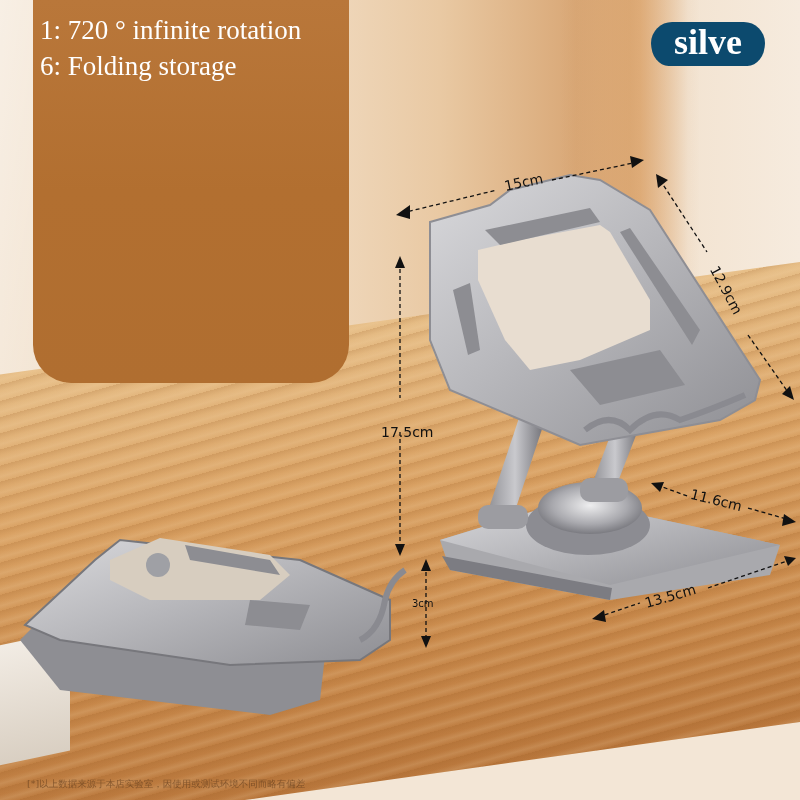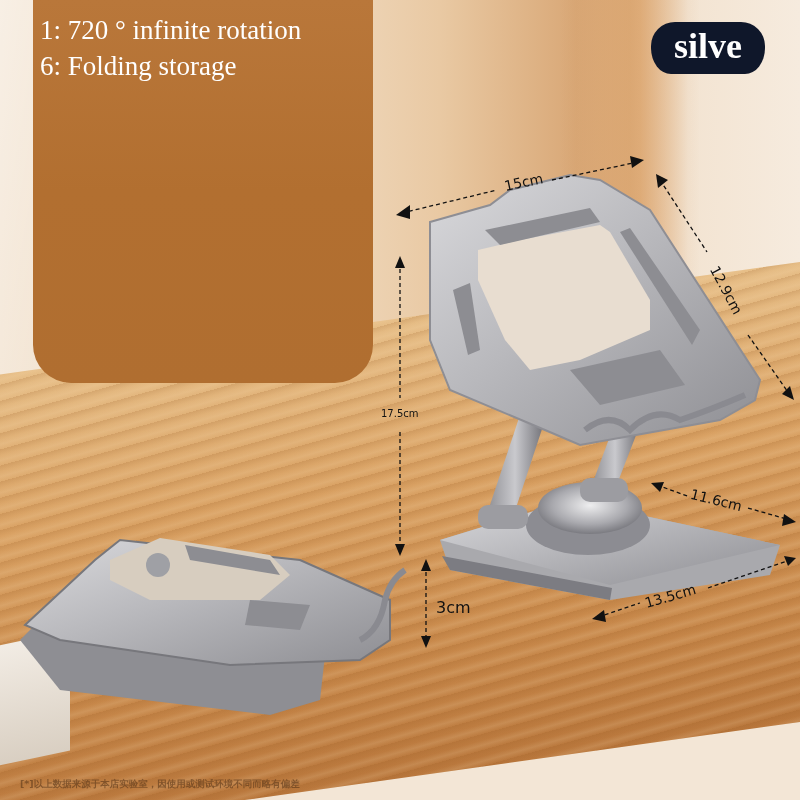--- a/index.html
+++ b/index.html
@@ -28,51 +28,51 @@
     transform-origin: left top;
   }
   .box-left {
     position: absolute; left: -20px; top: 640px; width: 90px; height: 120px;
     background: linear-gradient(180deg, #f2ece4, #d9cfc2);
     transform: skewY(-12deg);
   }
 
   
   .features {
-    position: absolute; left: 33px; top: 0; width: 340px; height: 383px;
+    position: absolute; left: 33px; top: 0; width: 316px; height: 383px;
     background: linear-gradient(180deg, #b9773a 0%, #b26f30 50%, #b06e30 100%);
     border-bottom-left-radius: 38px; border-bottom-right-radius: 38px;
     box-sizing: border-box; padding: 12px 0 0 7px;
   }
   .features ul { list-style: none; margin: 0; padding: 0; }
   .features li {
     color: #fff; font-size: 27px; line-height: 36.2px;
     font-family: "Liberation Serif", serif; white-space: pre-line;
     width: 312px; word-break: break-all;
   }
 
   
   .badge {
-    position: absolute; left: 651px; top: 22px; width: 114px; height: 52px;
-    background: #0f172a;
+    position: absolute; left: 651px; top: 22px; width: 114px; height: 44px;
+    background: #0c4a6e;
     border-radius: 24px 24px 20px 20px / 24px 24px 26px 26px;
     display: flex; align-items: center; justify-content: center;
   }
   .badge span {
     color: #fff; font-weight: bold; font-size: 36px; font-family: "Liberation Serif", serif;
     position: relative; top: -2px;
   }
 
   
   .dim { position: absolute; font-family: "DejaVu Sans", sans-serif; color: #111; font-size: 13px; }
   svg.overlay { position: absolute; left: 0; top: 0; }
 
   .disclaimer {
-    position: absolute; left: 20px; top: 778px;
-    font-family: "DejaVu Sans", sans-serif; font-size: 9.5px; color: rgba(90,55,25,0.6); font-weight: bold;
+    position: absolute; left: 27px; top: 778px;
+    font-family: "DejaVu Sans", sans-serif; font-size: 9.5px; color: rgba(90,55,25,0.6);
   }
 </style>
 </head>
 <body>
 
 <div class="scene">
   <div class="wall"></div>
   <div class="wall-shade"></div>
   <div class="desk"></div>
   <div class="box-left"></div>
@@ -151,22 +151,22 @@
       <polygon points="426,648 421,636 431,636"></polygon>
       <polygon points="651,483 664,482 660,492"></polygon>
       <polygon points="796,522 784,514 782,526"></polygon>
       <polygon points="592,619 604,610 606,622"></polygon>
       <polygon points="796,558 784,556 788,566"></polygon>
     </g>
   </svg>
 
   <div class="dim" style="left:504px; top:174px; transform: rotate(-12deg); font-size:14px;">15cm</div>
   <div class="dim" style="left:700px; top:282px; transform: rotate(62deg); font-size:14px;">12.9cm</div>
-  <div class="dim" style="left:381px; top:408px; font-size:10px;">17.5cm</div>
-  <div class="dim" style="left:436px; top:598px; font-size:16px;">3cm</div>
+  <div class="dim" style="left:381px; top:424px; font-size:14px;">17.5cm</div>
+  <div class="dim" style="left:412px; top:598px; font-size:10px;">3cm</div>
   <div class="dim" style="left:690px; top:492px; transform: rotate(14deg); font-size:14px;">11.6cm</div>
   <div class="dim" style="left:644px; top:588px; transform: rotate(-16deg); font-size:14px;">13.5cm</div>
 </div>
 
 <div class="features">
   <ul>
     <li>1: 720 ° infinite rotation</li>
     <li>6: Folding storage</li>
   </ul>
 </div>

